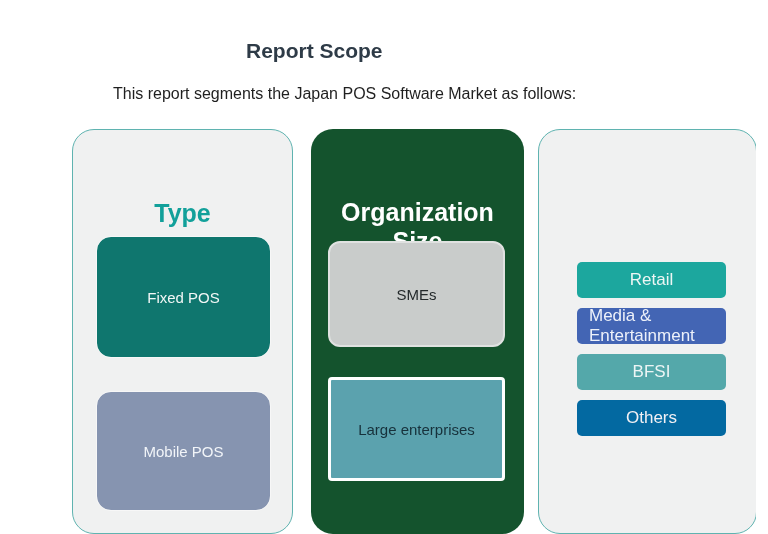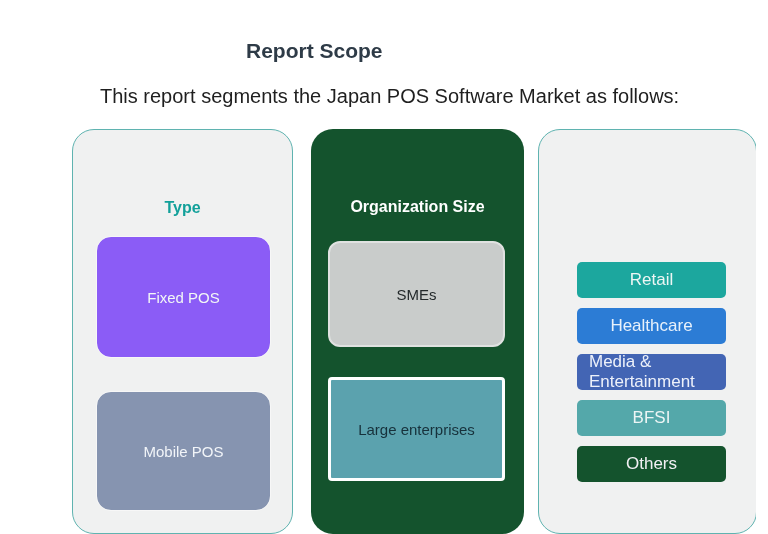--- a/index.html
+++ b/index.html
@@ -18,23 +18,23 @@
     position: absolute;
     left: 210px;
     top: 3px;
     font-size: 21px;
     font-weight: bold;
     color: #2E3B47;
   }
 
   .subtitle {
     position: absolute;
-    left: 64px;
+    left: 77px;
     top: 49px;
-    font-size: 20px;
+    font-size: 16px;
     color: #1F1F1F;
   }
 
   .col {
     position: absolute;
     top: 105px;
     height: 405px;
     border-radius: 22px;
   }
   .col-light {
@@ -44,21 +44,21 @@
   .col-dark {
     background: #1C3D4B;
   }
   .col-type    { left: 48px;  width: 221px; }
   .col-org     { left: 287px; width: 213px; }
   .col-enduser { left: 514px; width: 219px; }
 
   .col-heading {
     margin-top: 45px;
     text-align: center;
-    font-size: 16px;
+    font-size: 25px;
     font-weight: bold;
   }
 
   .big-box {
     position: absolute;
     display: flex;
     align-items: center;
     justify-content: center;
     font-size: 15px;
     border-radius: 14px;
@@ -91,21 +91,21 @@
 
 <div class="canvas">
 
   <h1 class="title" style="color: rgb(46, 59, 71);">Report Scope</h1>
 
   <p class="subtitle" style="color: rgb(31, 31, 31);">This report segments the Japan POS Software Market as follows:</p>
 
   <section class="col col-light col-type" style="background-color: rgb(240, 241, 241);">
     <h2 class="col-heading" style="color: rgb(18, 160, 154);">Type</h2>
 
-    <div class="big-box box-fixed" style="background-color: #8b5cf6; color: rgb(242, 247, 246);">
+    <div class="big-box box-fixed" style="background-color: #0f766e; color: rgb(242, 247, 246);">
       <span>Fixed POS</span>
     </div>
 
     <div class="big-box box-mobile" style="background-color: rgb(134, 148, 176); color: rgb(242, 245, 249);">
       <span>Mobile POS</span>
     </div>
   </section>
 
   <section class="col col-dark col-org" style="background-color: #14532d;">
     <h2 class="col-heading" style="color: rgb(255, 255, 255);">Organization Size</h2>
@@ -116,20 +116,19 @@
 
     <div class="big-box box-large" style="background-color: rgb(91, 162, 174); color: rgb(23, 49, 59); border-color: rgb(255, 255, 255);">
       <span>Large enterprises</span>
     </div>
   </section>
 
   <section class="col col-light col-enduser" style="background-color: rgb(240, 241, 241);">
 
     <div class="bar-list">
       <div class="bar" style="background-color: rgb(28, 167, 158); color: rgb(237, 246, 244);">Retail</div>
-      <div class="bar" style="background-color: rgb(44, 124, 213); color: rgb(232, 241, 251);">Healthcare</div>
       <div class="bar" style="background-color: rgb(67, 101, 180); color: rgb(237, 241, 250);">Media &amp; Entertainment</div>
       <div class="bar" style="background-color: rgb(84, 168, 170); color: rgb(236, 245, 245);">BFSI</div>
-      <div class="bar" style="background-color: #14532d; color: rgb(242, 240, 244);">Others</div>
+      <div class="bar" style="background-color: #0369a1; color: rgb(242, 240, 244);">Others</div>
     </div>
   </section>
 
 </div>
 
 </body></html>

